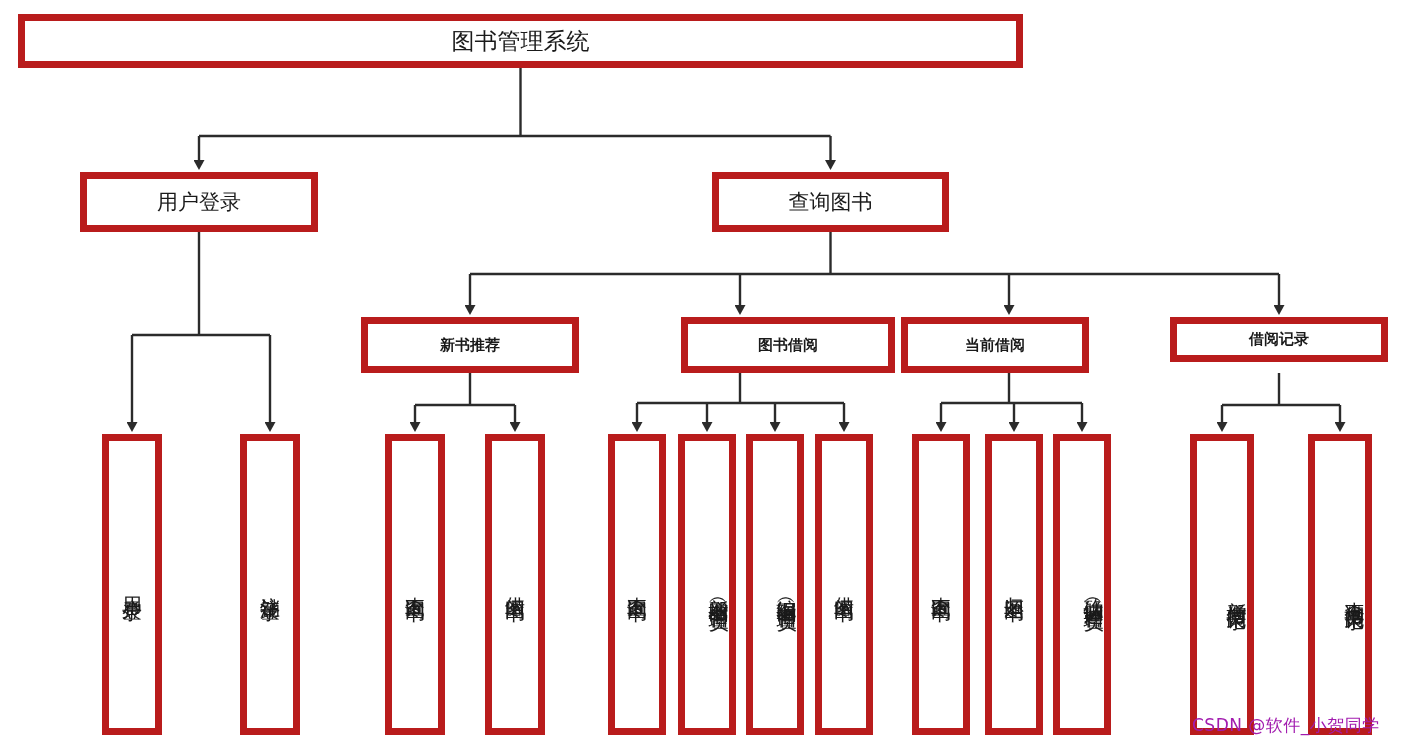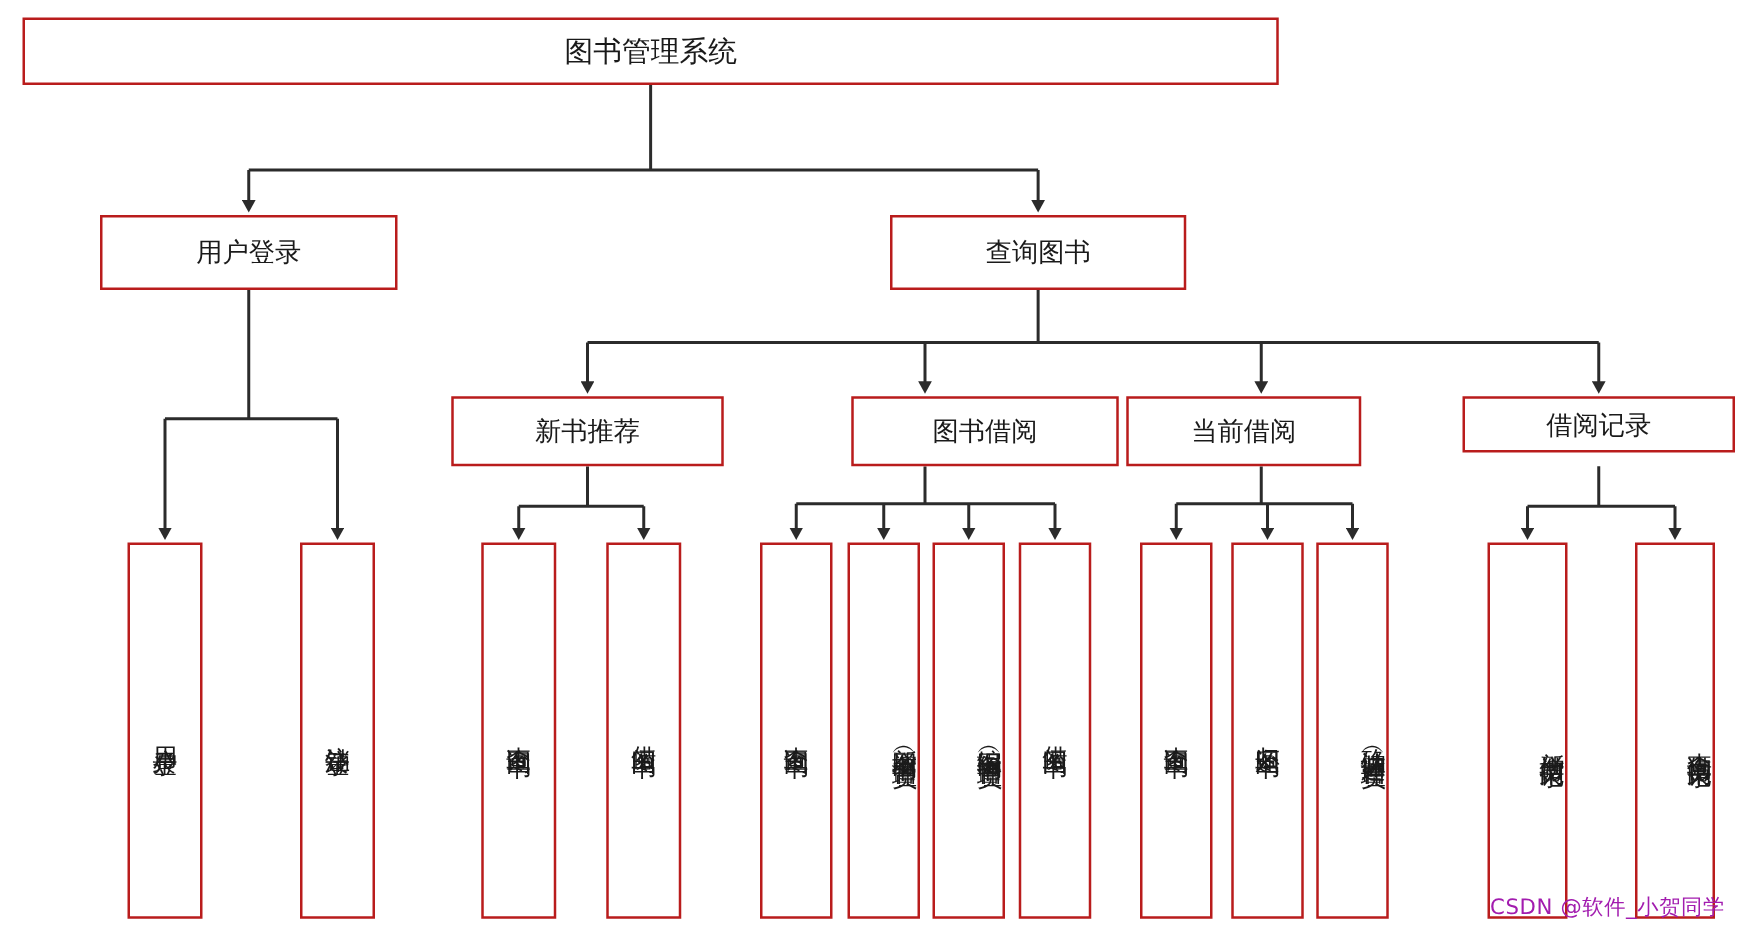--- a/index.html
+++ b/index.html
@@ -23,31 +23,31 @@
     left: 0;
     top: 0;
     width: 1405px;
     height: 747px;
     pointer-events: none;
   }
   .node {
     position: absolute;
     box-sizing: border-box;
     background: #ffffff;
-    border: 2px solid #b91c1c;
+    border: 7px solid #b91c1c;
     display: flex;
     align-items: center;
     justify-content: center;
     text-align: center;
     color: #1a1a1a;
     z-index: 2;
   }
   .node.root      { font-size: 23px; }
   .node.level2    { font-size: 21px; }
-  .node.level3    { font-size: 21px; }
+  .node.level3    { font-size: 15px; font-weight: bold; }
   .node.leaf {
     font-size: 20px;
     writing-mode: vertical-rl;
     text-orientation: upright;
     letter-spacing: 2px;
     line-height: 1.05;
     padding-top: 14px;
     align-items: flex-start;
     justify-content: center;
     white-space: nowrap;

